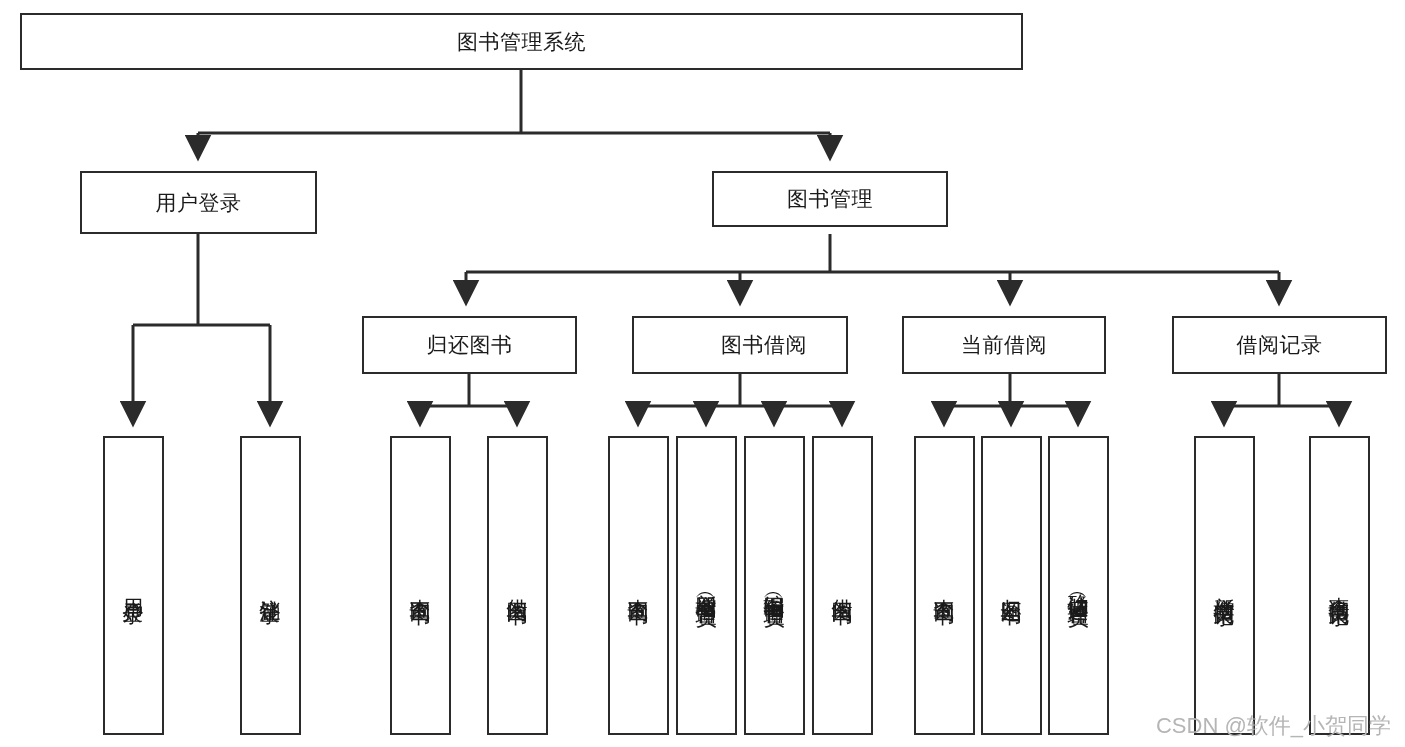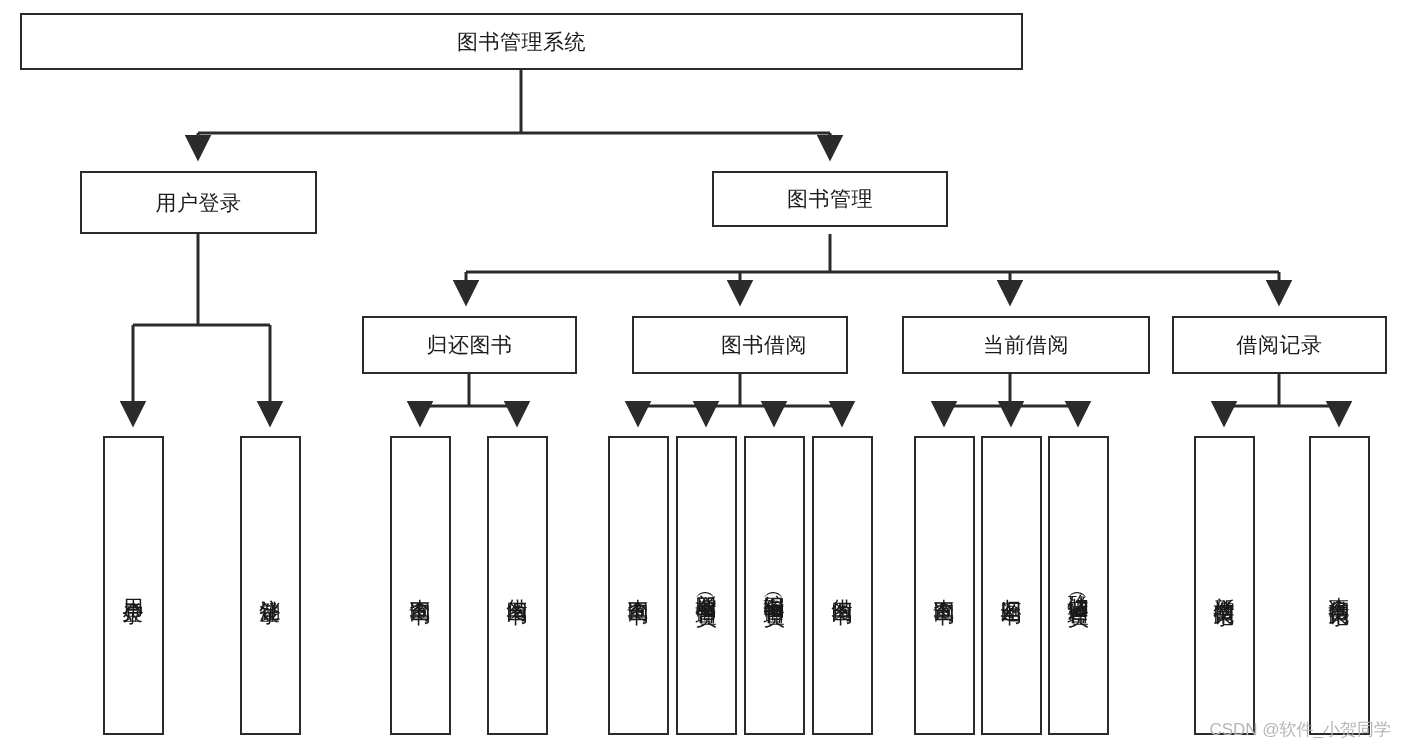--- a/index.html
+++ b/index.html
@@ -50,21 +50,21 @@
     text-orientation: upright;
     font-size: 21px;
     letter-spacing: 2px;
     line-height: 1;
   }
   .watermark {
     position: absolute;
     right: 14px;
     bottom: 6px;
     font-family: "Liberation Sans", sans-serif;
-    font-size: 17px;
+    font-size: 22px;
     color: #b5b5b5;
     white-space: nowrap;
     user-select: none;
     text-align: center;
   }
 </style>
 </head>
 <body>
 
 <div id="diagram-root">
@@ -129,21 +129,21 @@
   <div class="node-box" style="left:712px; top:171px; width:236px; height:56px;">
     <span class="node-label">图书管理</span>
   </div>
 
   <div class="node-box" style="left:362px; top:316px; width:215px; height:58px;">
     <span class="node-label">归还图书</span>
   </div>
   <div class="node-box" style="left:632px; top:316px; width:216px; height:58px;padding-left:48px;">
     <span class="node-label">图书借阅</span>
   </div>
-  <div class="node-box" style="left:902px; top:316px; width:248px; height:58px;">
+  <div class="node-box" style="left:902px; top:316px; width:204px; height:58px;">
     <span class="node-label">当前借阅</span>
   </div>
   <div class="node-box" style="left:1172px; top:316px; width:215px; height:58px;">
     <span class="node-label">借阅记录</span>
   </div>
 
   <div class="node-box vertical" style="left:103px; top:436px; width:61px; height:299px;">
     <span class="node-label">用户登录</span>
   </div>
   <div class="node-box vertical" style="left:240px; top:436px; width:61px; height:299px;">

